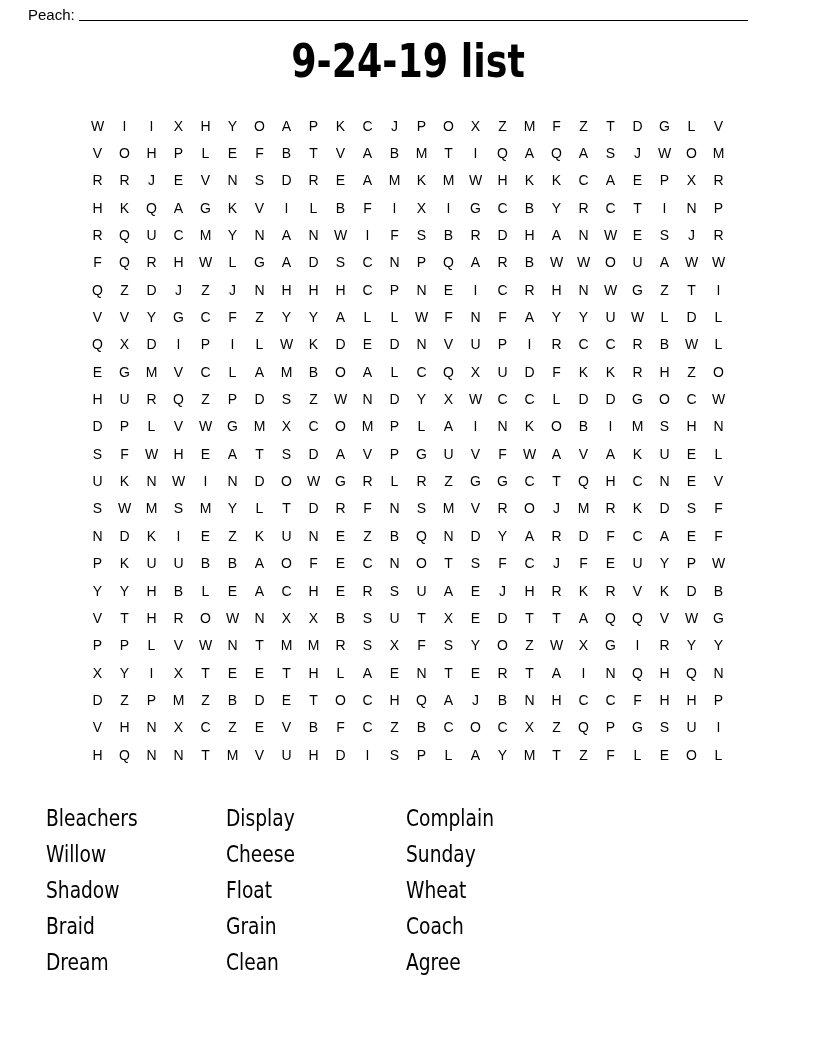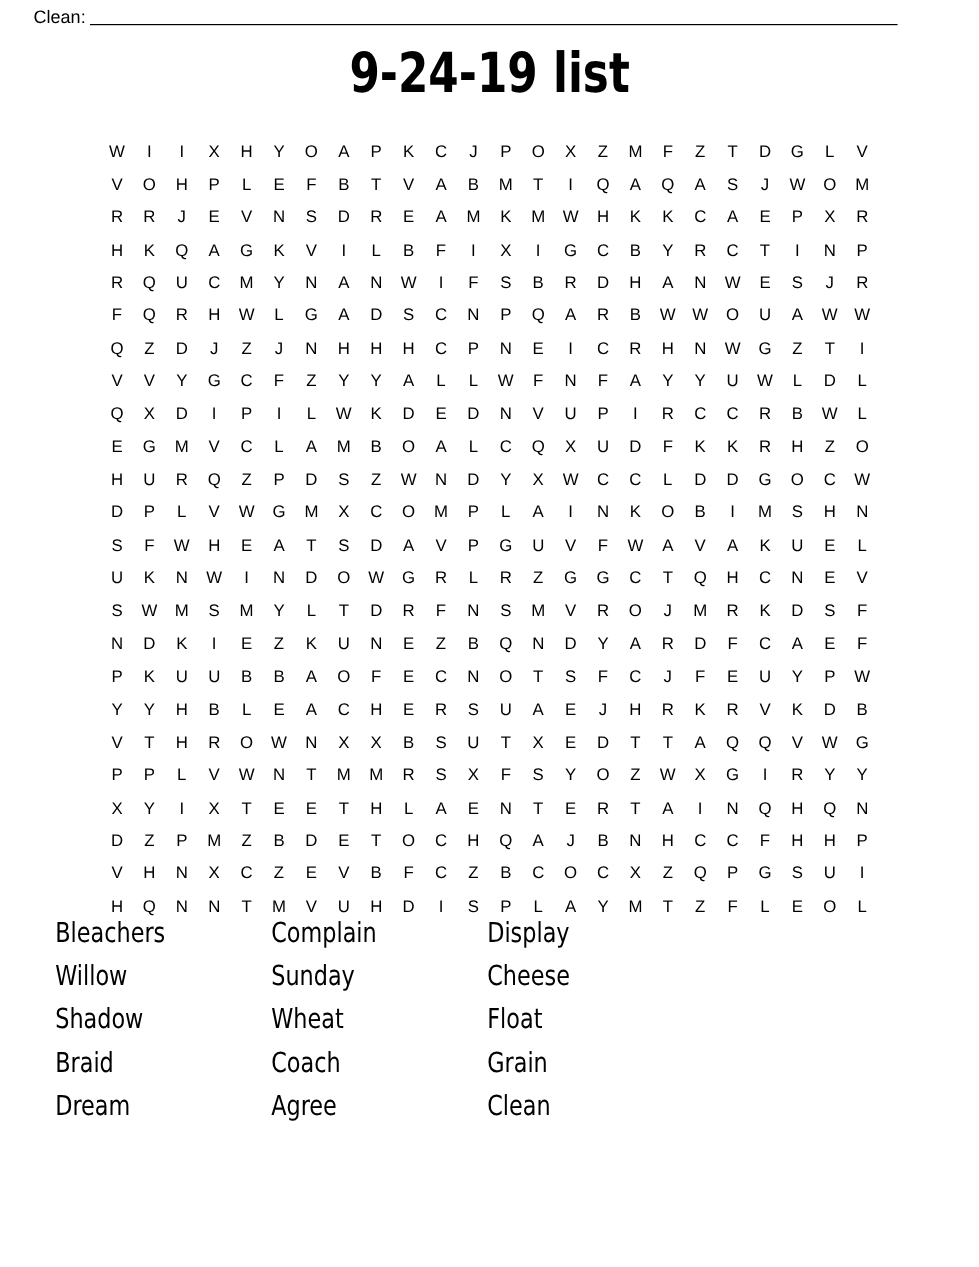--- a/index.html
+++ b/index.html
@@ -76,41 +76,41 @@
     font-size: 14px;
     line-height: 16px;
     color: #000;
     white-space: pre;
   }
 
   
   .wordlist {
     position: absolute;
     left: 46px;
-    top: 760px;
+    top: 800px;
     width: 724px;
     display: flex;
   }
   .word-col {
     width: 180px;
   }
   .word {
     font-family: "DejaVu Sans Condensed", "Liberation Sans Narrow", "Liberation Sans", sans-serif;
     font-size: 23px;
     line-height: 36px;
     transform: scaleX(0.9);
     transform-origin: left center;
     white-space: pre;
   }
 </style>
 </head>
 <body>
 
 <div class="name-row">
-  <span class="name-label">Clean:</span>
+  <span class="name-label">Peach:</span>
   <span class="name-rule"></span>
 </div>
 
 <div class="title">9-24-19 list</div>
 
 <div class="grid">
     <div class="grid-row">
       <span class="cell">W</span>
       <span class="cell">I</span>
       <span class="cell">I</span>
@@ -738,26 +738,26 @@
 
 <div class="wordlist">
     <div class="word-col">
       <div class="word">Bleachers</div>
       <div class="word">Willow</div>
       <div class="word">Shadow</div>
       <div class="word">Braid</div>
       <div class="word">Dream</div>
     </div>
     <div class="word-col">
+      <div class="word">Display</div>
+      <div class="word">Cheese</div>
+      <div class="word">Float</div>
+      <div class="word">Grain</div>
+      <div class="word">Clean</div>
+    </div>
+    <div class="word-col">
       <div class="word">Complain</div>
       <div class="word">Sunday</div>
       <div class="word">Wheat</div>
       <div class="word">Coach</div>
       <div class="word">Agree</div>
     </div>
-    <div class="word-col">
-      <div class="word">Display</div>
-      <div class="word">Cheese</div>
-      <div class="word">Float</div>
-      <div class="word">Grain</div>
-      <div class="word">Clean</div>
-    </div>
   </div>
 
 </body></html>

